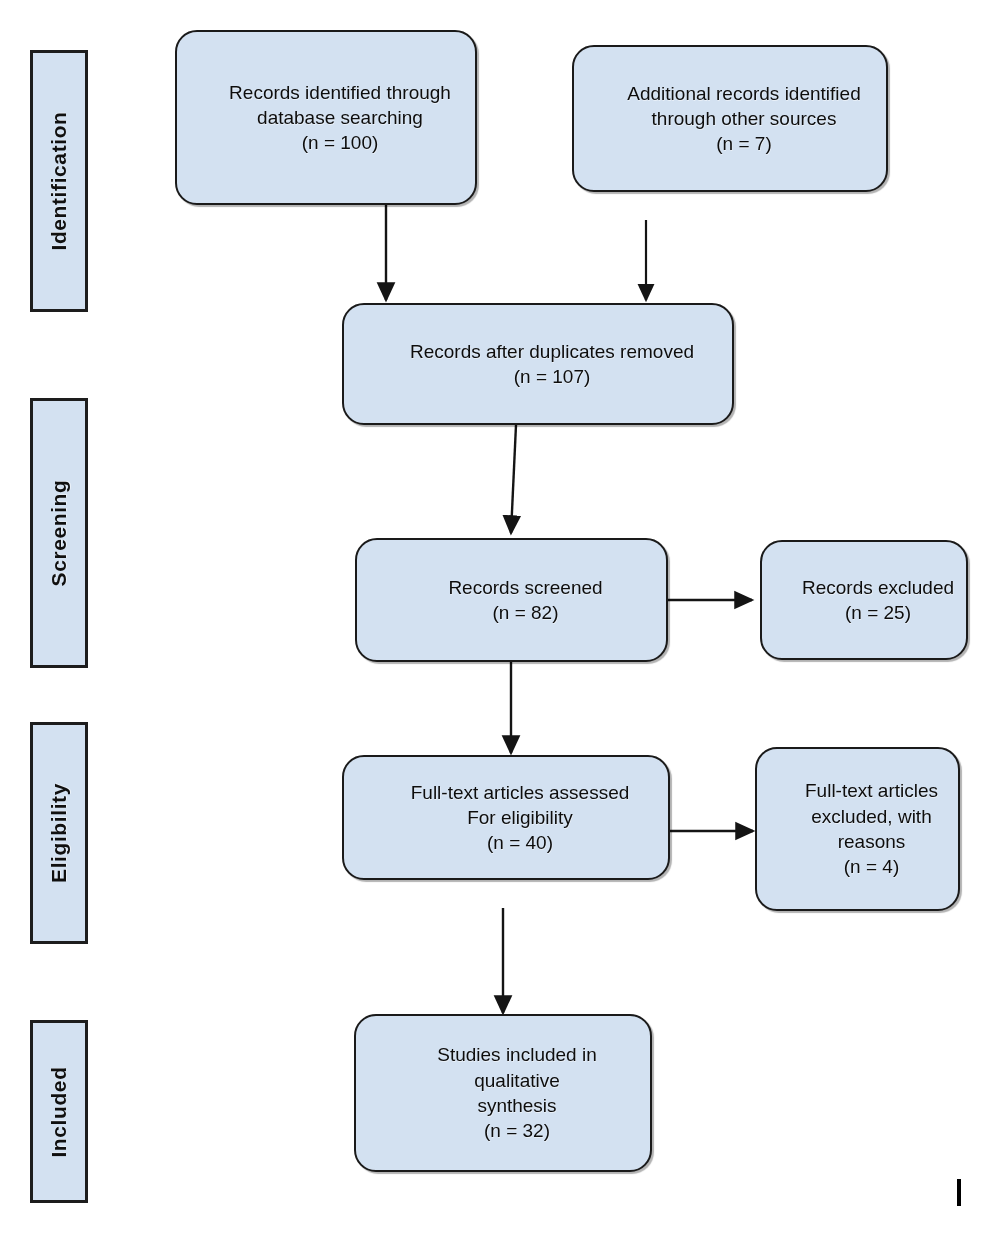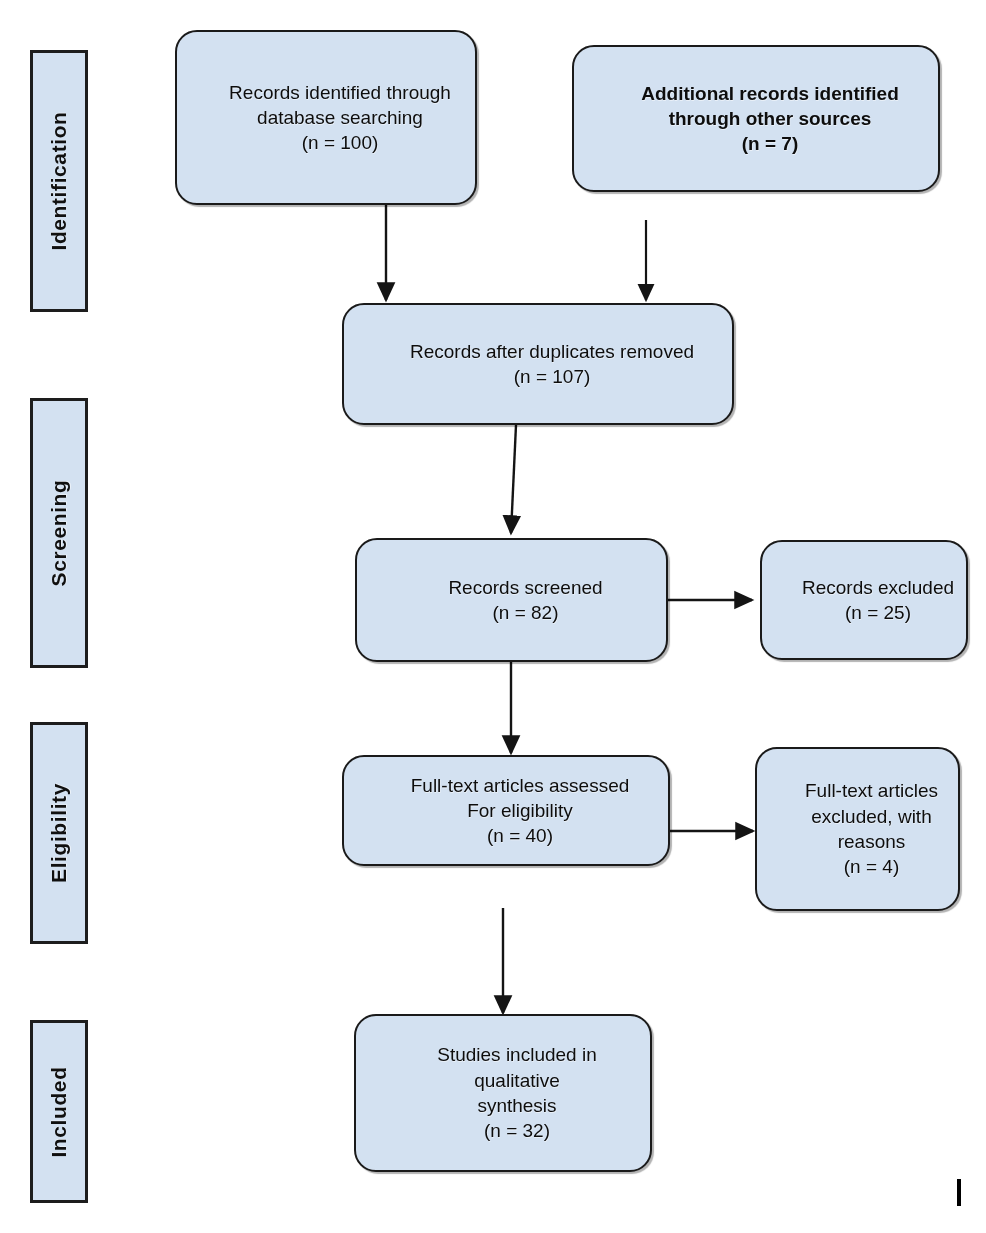--- a/index.html
+++ b/index.html
@@ -123,42 +123,42 @@
 
     <line x1="503" y1="908" x2="503" y2="1013" stroke="#141414" stroke-width="2.4" marker-end="url(#arrowhead)"></line>
   </svg>
 
   <div class="flow-box" style="left:175px; top:30px; width:302px; height:175px;">
     <span class="box-text">Records identified through
 database searching
 (n = 100)</span>
   </div>
 
-  <div class="flow-box" style="left:572px; top:45px; width:368px; height:147px;font-weight:bold;">
+  <div class="flow-box" style="left:572px; top:45px; width:316px; height:147px;">
     <span class="box-text">Additional records identified
 through other sources
 (n = 7)</span>
   </div>
 
   <div class="flow-box" style="left:342px; top:303px; width:392px; height:122px;">
     <span class="box-text">Records after duplicates removed
 (n = 107)</span>
   </div>
 
   <div class="flow-box" style="left:355px; top:538px; width:313px; height:124px;">
     <span class="box-text">Records screened
 (n = 82)</span>
   </div>
 
   <div class="flow-box" style="left:754px; top:540px; width:208px; height:120px;margin-left:6px;">
     <span class="box-text">Records excluded
 (n = 25)</span>
   </div>
 
-  <div class="flow-box" style="left:342px; top:755px; width:328px; height:111px;">
+  <div class="flow-box" style="left:342px; top:755px; width:328px; height:125px;">
     <span class="box-text">Full-text articles assessed
 For eligibility
 (n = 40)</span>
   </div>
 
   <div class="flow-box" style="left:755px; top:747px; width:205px; height:164px;">
     <span class="box-text">Full-text articles
 excluded, with reasons
 (n = 4)</span>
   </div>

